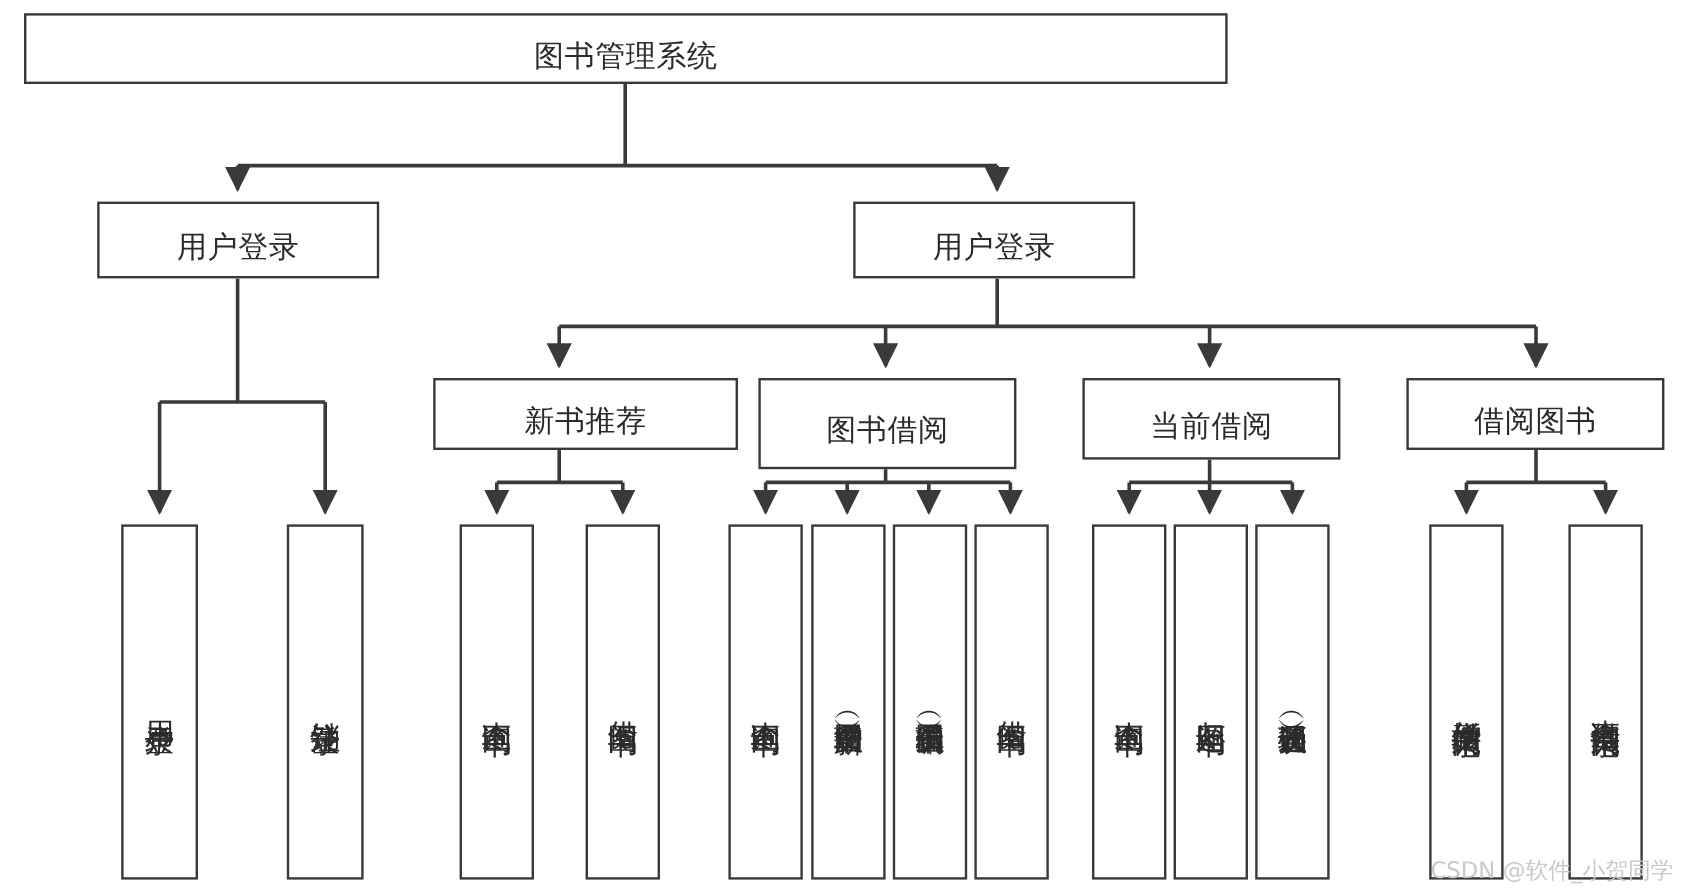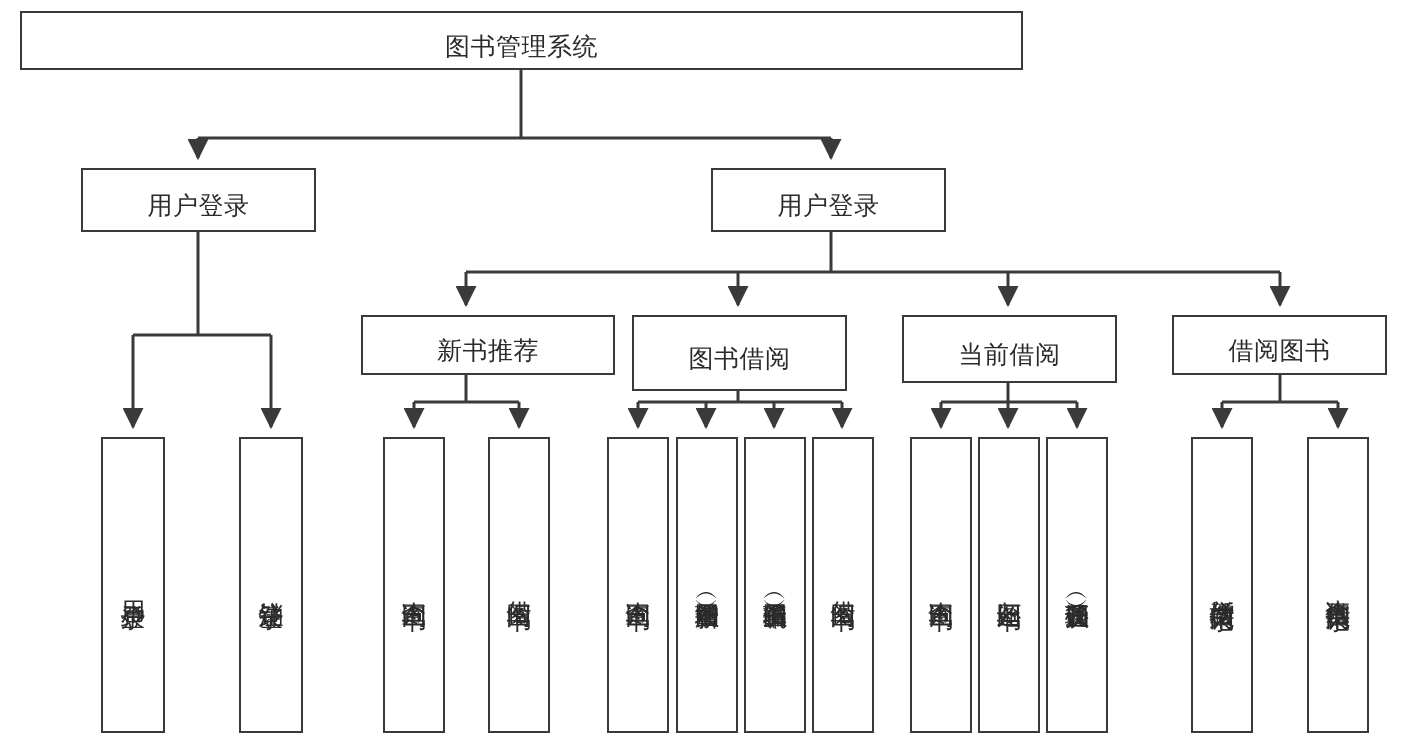--- a/index.html
+++ b/index.html
@@ -193,14 +193,15 @@
     <span class="lbl">确认归还（管理员）</span>
   </div>
 
   <div class="node v" style="left:1191px; top:437px; width:62px; height:296px;">
     <span class="lbl">新增借阅记录</span>
   </div>
   <div class="node v" style="left:1307px; top:437px; width:62px; height:296px;">
     <span class="lbl">查询借阅记录</span>
   </div>
 
+  <div class="watermark" style="left:1192px; top:713px;">CSDN @软件_小贺同学</div>
 
 </div>
 
 </body></html>

